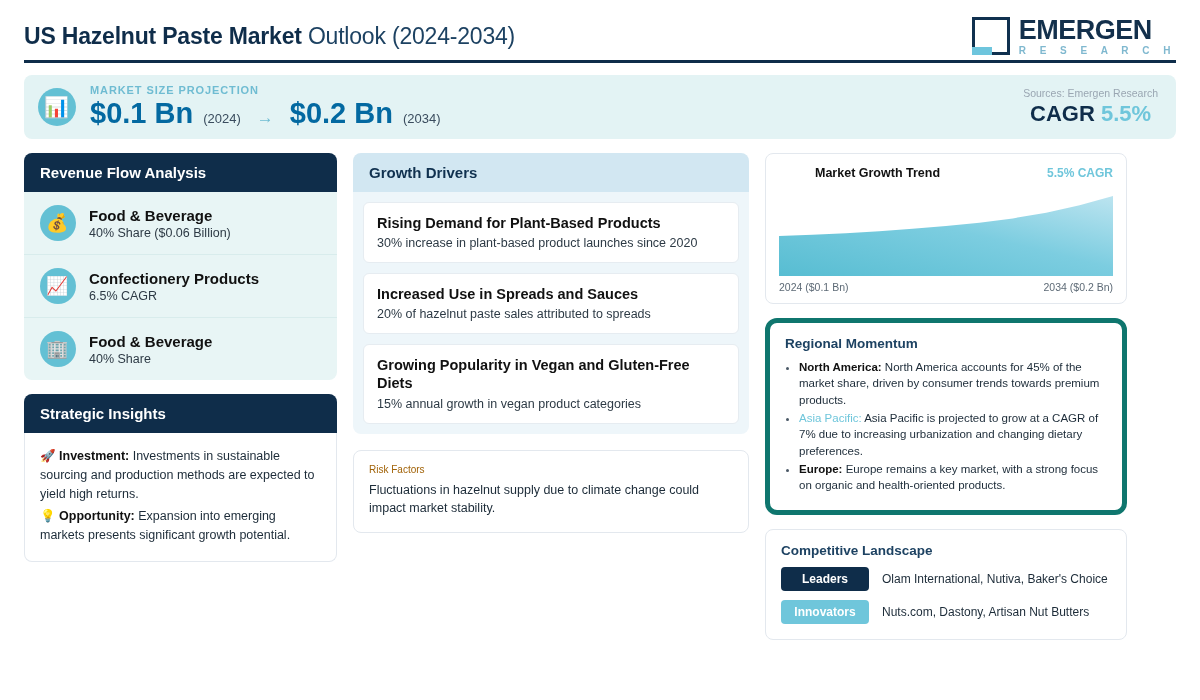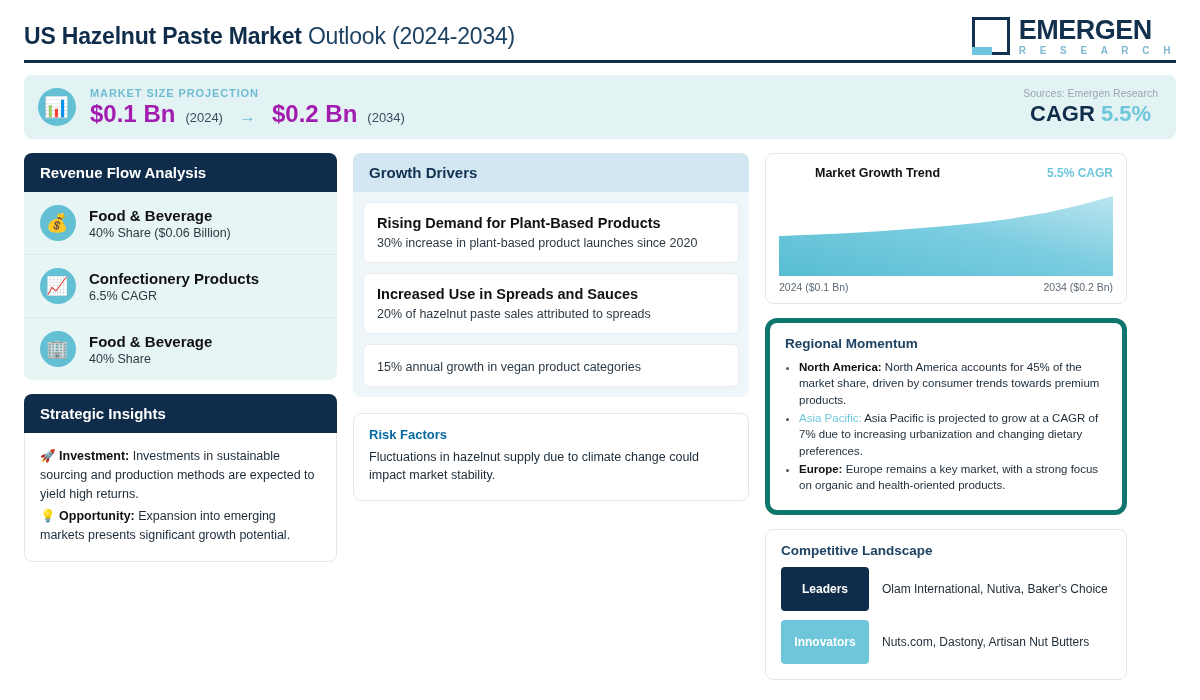--- a/index.html
+++ b/index.html
@@ -40,21 +40,21 @@
     background: #e3f3f4; padding: 0 18px 0 14px;
   }
   .banner-left { display: flex; align-items: center; gap: 14px; }
   .banner-icon {
     width: 38px; height: 38px; border-radius: 50%;
     background: #63c0d4; display: flex; align-items: center; justify-content: center;
     font-size: 20px;
   }
   .banner-label { font-size: 11px; font-weight: 700; letter-spacing: 0.9px; color: #6fbcd2; }
   .banner-figures { display: flex; align-items: baseline; gap: 10px; margin-top: 1px; }
-  .fig-big { font-size: 24px; font-weight: 700; color: #a21caf; }
+  .fig-big { font-size: 29px; font-weight: 700; color: #0369a1; }
   .fig-year { font-size: 13px; color: #3a4c5e; }
   .fig-arrow { font-size: 17px; color: #6fbcd2; padding: 0 6px; }
   .banner-right { text-align: center; }
   .src { font-size: 10.5px; color: #9aa6b2; }
   .cagr { font-size: 22px; font-weight: 700; color: #0f2d4a; margin-top: 2px; }
   .cagr .val { color: #6fc6db; }
 
   
   .cols { display: flex; gap: 16px; margin-top: 14px; align-items: flex-start; }
   .col-left { width: 313px; }
@@ -101,21 +101,21 @@
     padding: 11px 13px 12px; margin-bottom: 10px;
   }
   .gd-card:last-child { margin-bottom: 0; }
   .gd-title { font-size: 14.5px; font-weight: 700; color: #111; line-height: 1.25; }
   .gd-sub { font-size: 12.5px; color: #2d3a45; margin-top: 4px; }
 
   .risk-card {
     margin-top: 16px; background: #fff; border: 1px solid #e3e8ee;
     border-radius: 8px; padding: 13px 15px 15px;
   }
-  .risk-title { font-size: 13px; font-weight: 700; color: #0369a1; }
+  .risk-title { font-size: 10px; font-weight: 400; color: #a16207; }
   .risk-text { font-size: 12.5px; color: #1c2b38; margin-top: 6px; line-height: 1.45; }
 
   
   .chart-card { border: 1px solid #e3e8ee; border-radius: 8px; padding: 12px 13px 10px; background: #fff; }
   .chart-head { display: flex; justify-content: space-between; align-items: baseline; }
   .chart-title { font-size: 12.5px; font-weight: 700; color: #111; padding-left: 36px; }
   .chart-cagr { font-size: 12px; font-weight: 700; color: #6fc6db; }
   .chart-plot { margin-top: 8px; height: 88px; }
   .chart-axis { display: flex; justify-content: space-between; font-size: 10.5px; color: #5d6a76; margin-top: 5px; }
 
@@ -133,21 +133,21 @@
 
   
   .comp-card {
     margin-top: 14px; border: 1px solid #e3e8ee; border-radius: 8px;
     padding: 13px 15px 15px; background: #fff;
   }
   .comp-title { font-size: 13.5px; font-weight: 700; color: #1d4262; }
   .comp-row { display: flex; align-items: center; gap: 13px; margin-top: 9px; }
   .badge {
     width: 88px; text-align: center; border-radius: 4px; color: #fff;
-    font-size: 12px; font-weight: 700; padding: 15px 0;
+    font-size: 12px; font-weight: 700; padding: 5px 0;
   }
   .badge.leaders { background: #0f2d4a; }
   .badge.innovators { background: #6fc6db; }
   .comp-names { font-size: 12px; color: #1c2b38; }
 </style>
 </head>
 <body>
 
 <div class="page">
 
@@ -249,20 +249,21 @@
         <div class="gd-body">
           <div class="gd-card">
             <div class="gd-title">Rising Demand for Plant-Based Products</div>
             <div class="gd-sub">30% increase in plant-based product launches since 2020</div>
           </div>
           <div class="gd-card">
             <div class="gd-title">Increased Use in Spreads and Sauces</div>
             <div class="gd-sub">20% of hazelnut paste sales attributed to spreads</div>
           </div>
           <div class="gd-card">
+            <div class="gd-title">Growing Popularity in Vegan and Gluten-Free Diets</div>
             <div class="gd-sub">15% annual growth in vegan product categories</div>
           </div>
         </div>
       </div>
 
       <div class="risk-card">
         <div class="risk-title">Risk Factors</div>
         <div class="risk-text">Fluctuations in hazelnut supply due to climate change could impact market stability.</div>
       </div>
 

